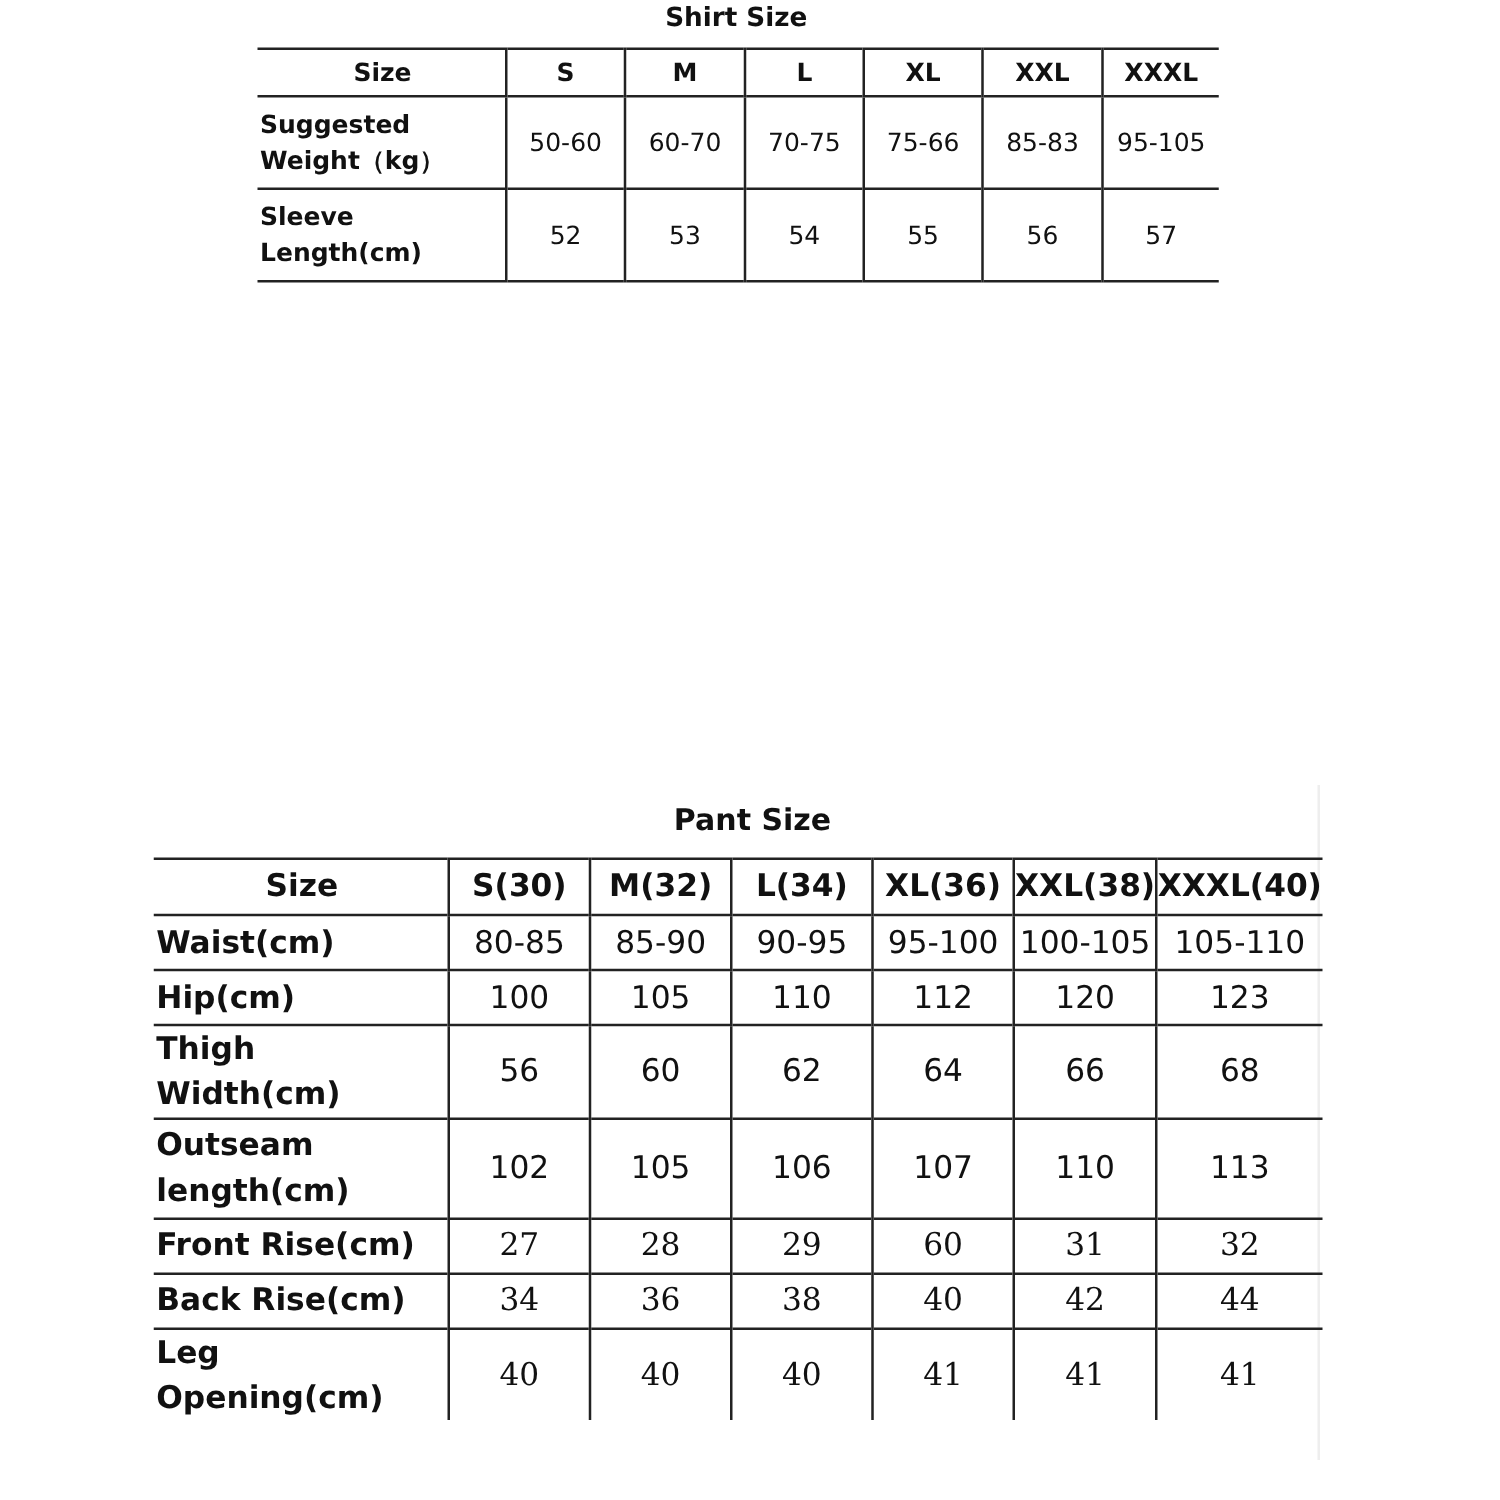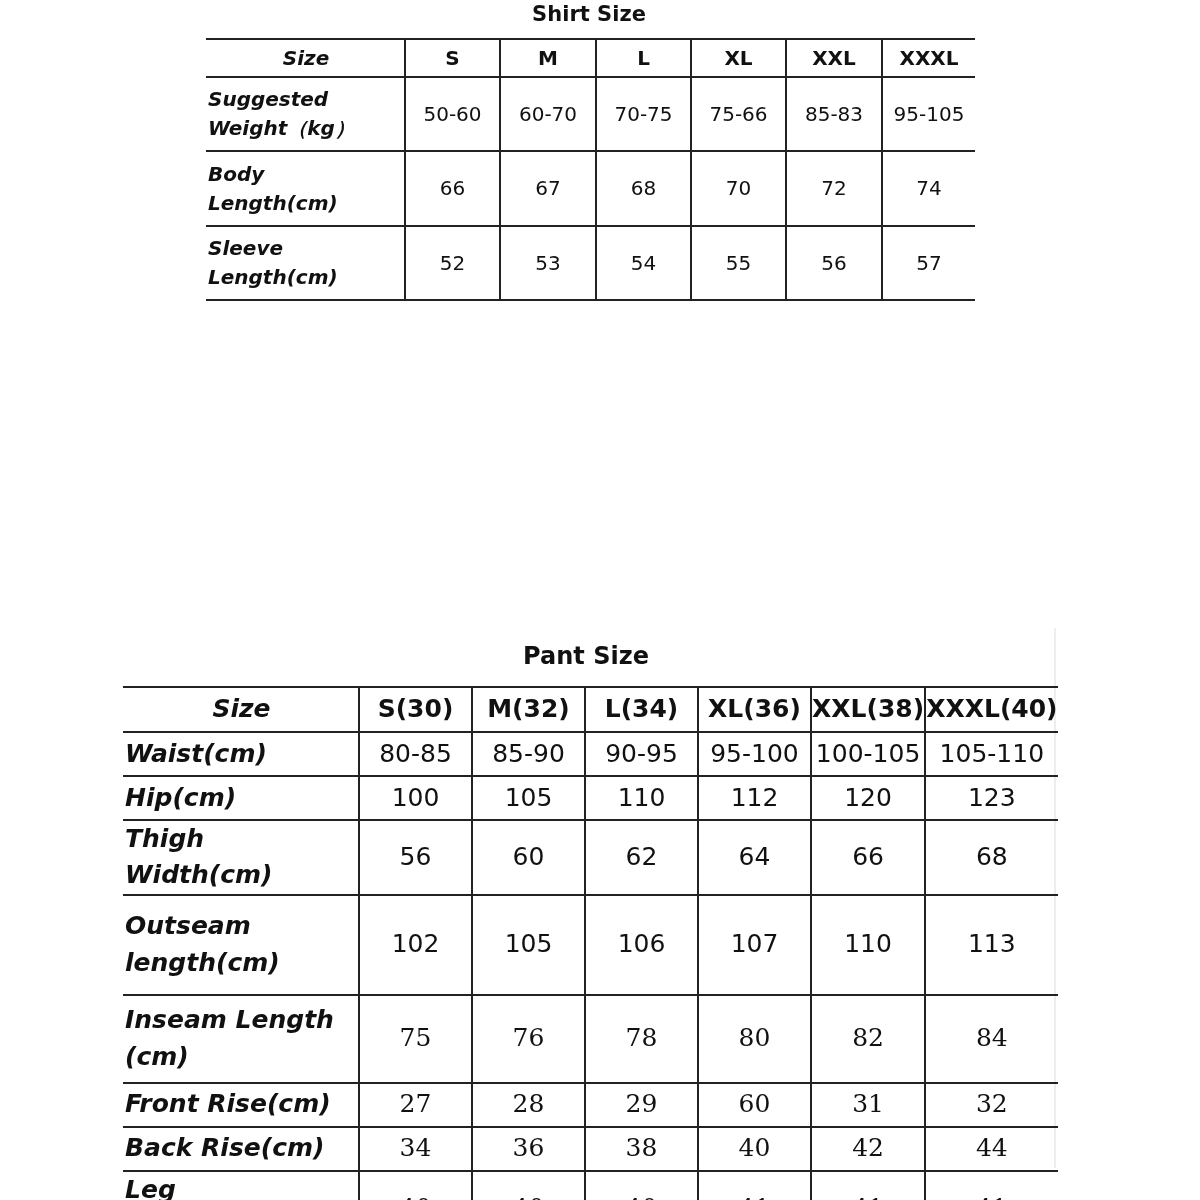--- a/index.html
+++ b/index.html
@@ -1,32 +1,32 @@
 <!DOCTYPE html>
 <html><head>
 <meta charset="utf-8">
 <style>
   html, body { margin:0; padding:0; background:#ffffff; }
   body { width:1200px; height:1200px; position:relative; overflow:hidden; font-family:"DejaVu Sans","Liberation Sans",sans-serif; color:#111; }
   .title { position:absolute; font-weight:bold; text-align:center; }
   table { position:absolute; border-collapse:collapse; table-layout:fixed; }
   td { padding:0; text-align:center; vertical-align:middle; line-height:1.45; }
-  td.lab { text-align:left; font-weight:bold; padding-left:2px;font-style:italic; }
+  td.lab { text-align:left; font-weight:bold; padding-left:2px; }
   tr.hdr td { font-weight:bold; }
   tr.hdr td.lab { text-align:center; }
 
   
   #shirt-title { left:0; width:1178px; top:2px; font-size:21px; }
   #shirt { left:206px; top:38px; font-size:20px; border-top:2px solid #222; border-bottom:2px solid #222; }
   #shirt td { border-top:2px solid #222; border-left:2px solid #222; }
   #shirt td:first-child { border-left:none; }
   #shirt tr:first-child td { border-top:none; }
 
   
-  #pant-title { left:0; width:1172px; top:642px; font-size:24px; }
+  #pant-title { left:16px; width:1172px; top:642px; font-size:24px; }
   #pant { left:123px; top:686px; font-size:25px; border-top:2px solid #222; }
   #pant td { border-top:2px solid #222; border-left:2px solid #222; }
   #pant td:first-child { border-left:none; }
   #pant tr:first-child td { border-top:none; }
   #pant tr.lastrow td { border-bottom:none; }
   #pant td.serif { font-family:"DejaVu Serif","Liberation Serif",serif; font-size:25px; }
   .pant-edge { position:absolute; left:1054px; top:628px; width:2px; height:540px; background:#eeeeee; }
 </style>
 </head>
 <body>
@@ -56,32 +56,20 @@
     <td class="lab">
           <div>Suggested</div>
           <div>Weight（kg）</div>
         </td>
     <td>50-60</td>
     <td>60-70</td>
     <td>70-75</td>
     <td>75-66</td>
     <td>85-83</td>
     <td>95-105</td>
-  </tr>
-  <tr style="height:75px">
-    <td class="lab">
-          <div>Body</div>
-          <div>Length(cm)</div>
-        </td>
-    <td>66</td>
-    <td>67</td>
-    <td>68</td>
-    <td>70</td>
-    <td>72</td>
-    <td>74</td>
   </tr>
   <tr style="height:74px">
     <td class="lab">
           <div>Sleeve</div>
           <div>Length(cm)</div>
         </td>
     <td>52</td>
     <td>53</td>
     <td>54</td>
     <td>55</td>
@@ -133,43 +121,31 @@
   </tr>
   <tr style="height:43px">
     <td class="lab">Thigh Width(cm)</td>
     <td>56</td>
     <td>60</td>
     <td>62</td>
     <td>64</td>
     <td>66</td>
     <td>68</td>
   </tr>
-  <tr style="height:100px">
+  <tr style="height:80px">
     <td class="lab">
           <div>Outseam</div>
           <div>length(cm)</div>
         </td>
     <td>102</td>
     <td>105</td>
     <td>106</td>
     <td>107</td>
     <td>110</td>
     <td>113</td>
-  </tr>
-  <tr style="height:88px">
-    <td class="lab">
-          <div>Inseam Length</div>
-          <div>(cm)</div>
-        </td>
-    <td class="serif">75</td>
-    <td class="serif">76</td>
-    <td class="serif">78</td>
-    <td class="serif">80</td>
-    <td class="serif">82</td>
-    <td class="serif">84</td>
   </tr>
   <tr style="height:44px">
     <td class="lab">Front Rise(cm)</td>
     <td class="serif">27</td>
     <td class="serif">28</td>
     <td class="serif">29</td>
     <td class="serif">60</td>
     <td class="serif">31</td>
     <td class="serif">32</td>
   </tr>

